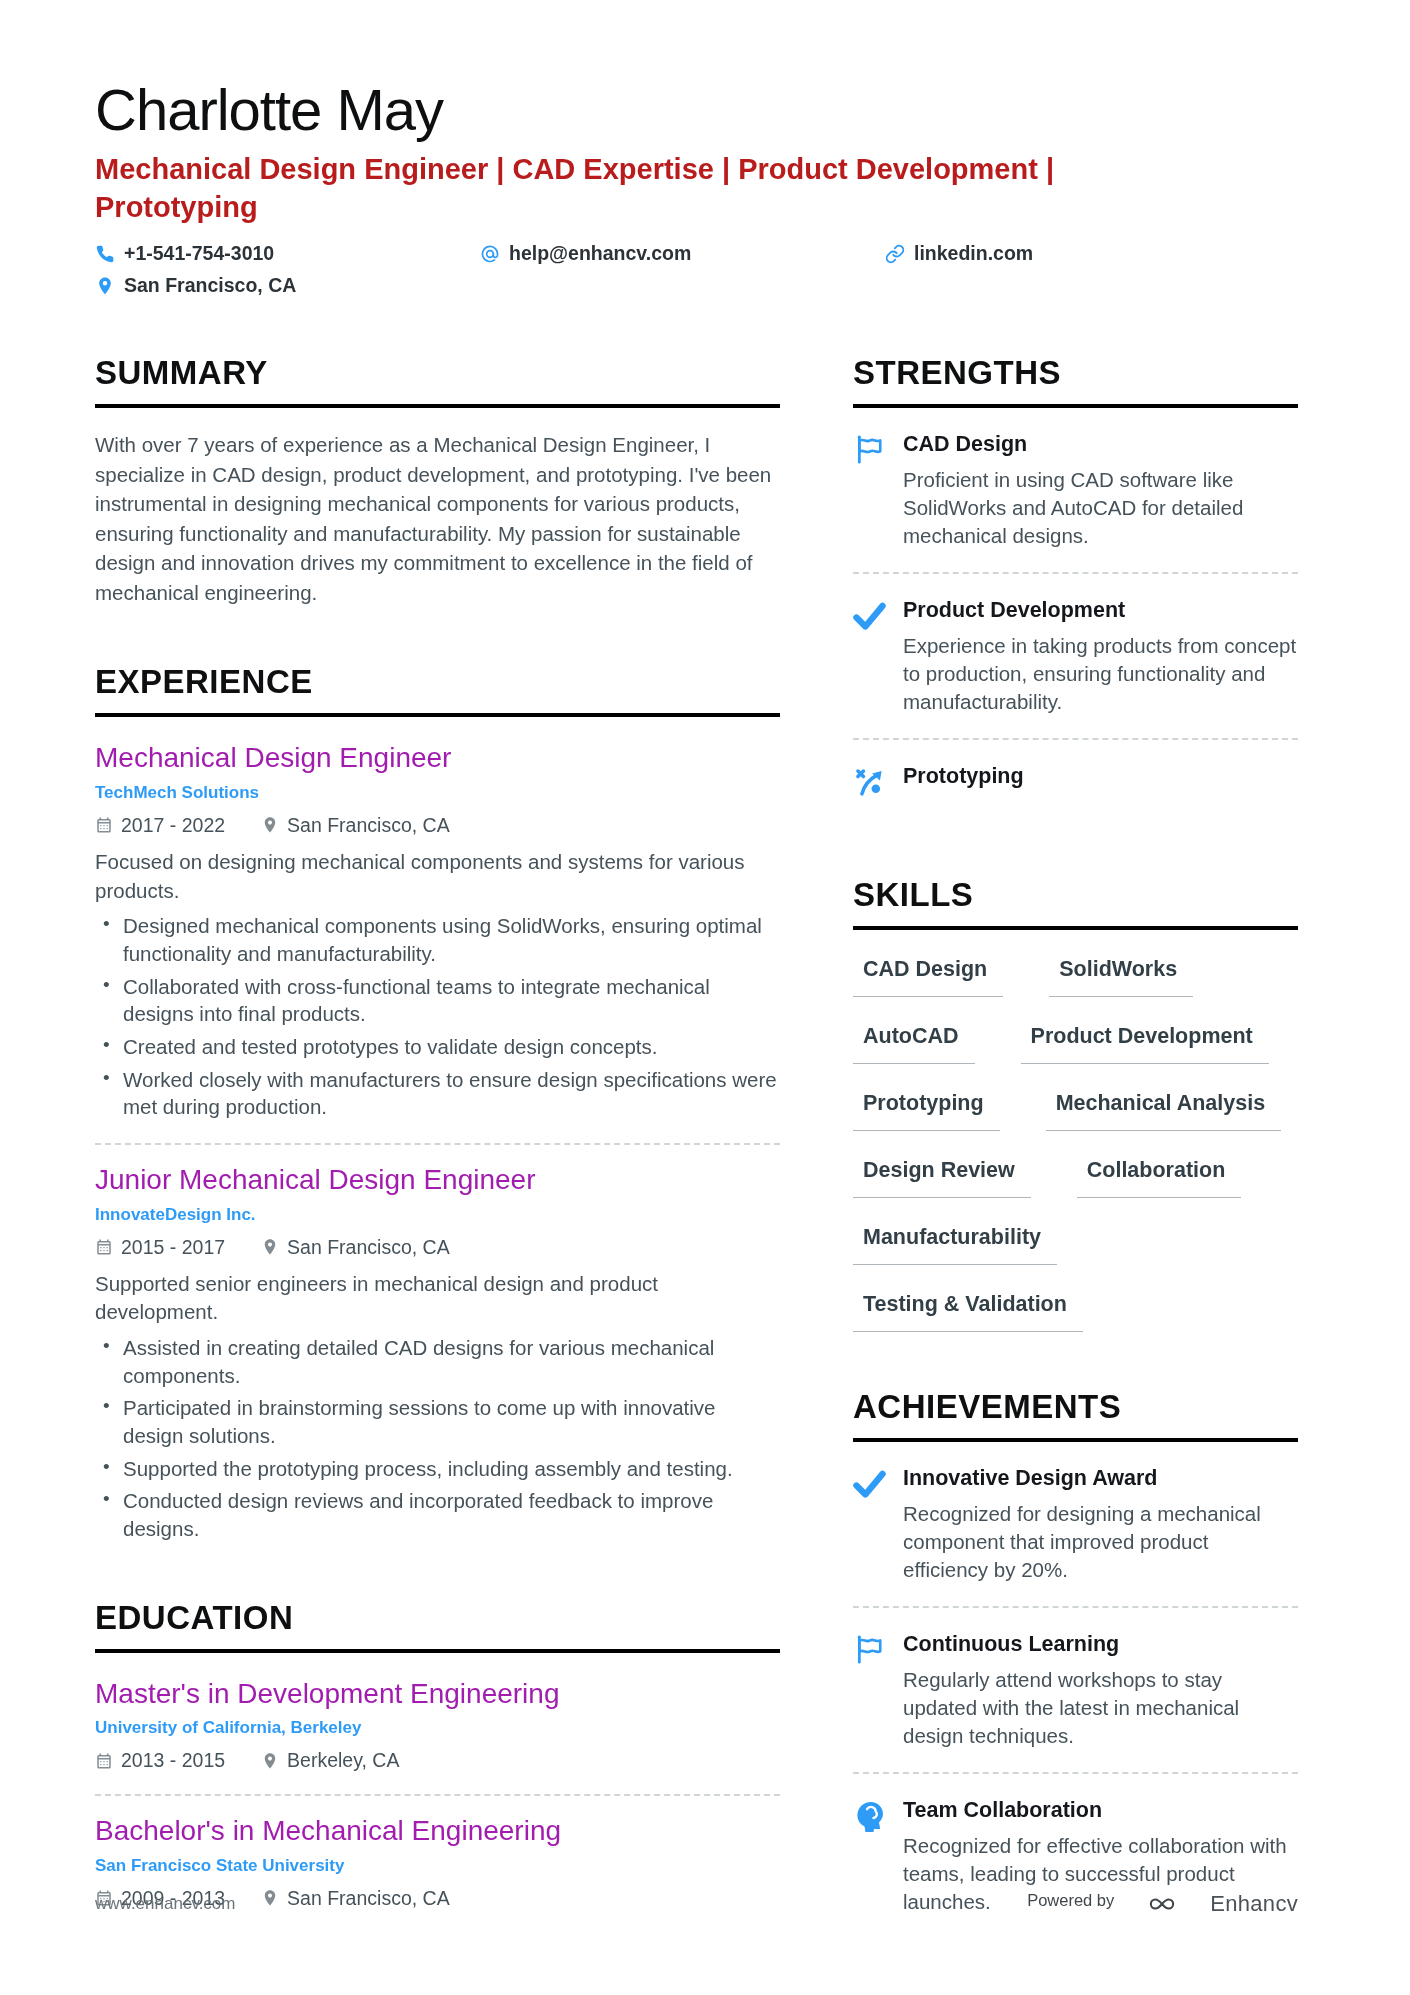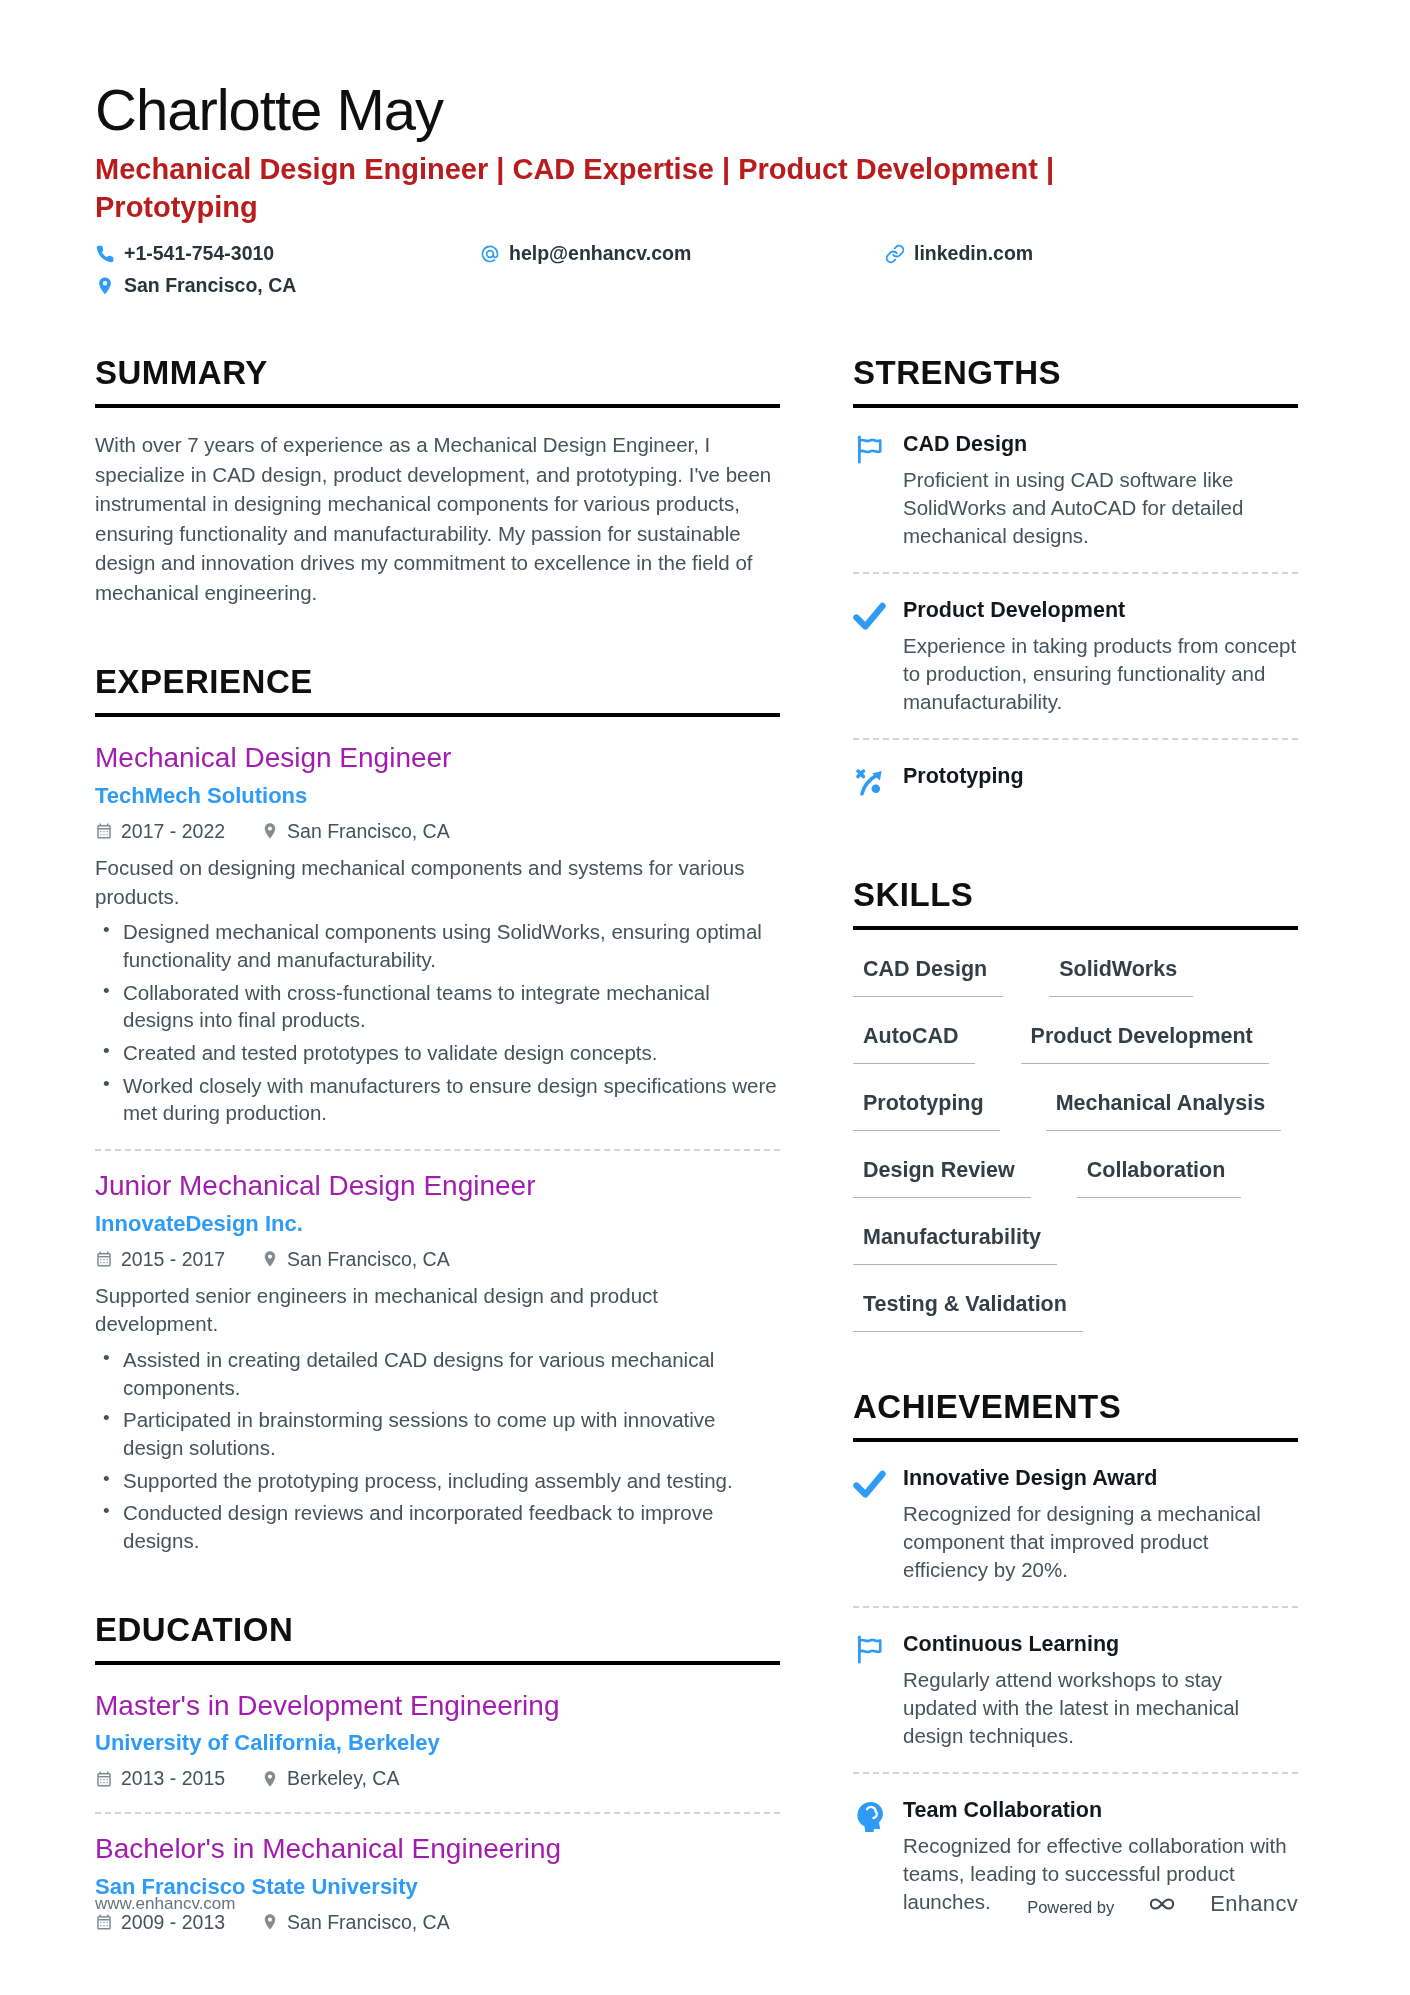--- a/index.html
+++ b/index.html
@@ -27,21 +27,21 @@
   .section.first { margin-top:0; }
   .sec-head {
     font-size:33px; font-weight:700; color:#0D0F11; letter-spacing:.5px;
     margin:0; padding-bottom:12px; border-bottom:4px solid #000000;
   }
 
   .paragraph { margin-top:22px; font-size:20.5px; line-height:1.44; color:#46525A; }
 
   
   .job-title { margin-top:24px; font-size:28px; font-weight:400; color:#a21caf; line-height:1.2; }
-  .company   { margin-top:8px; font-size:22px; font-weight:700; color:#2E9BF6; }
+  .company   { margin-top:8px; font-size:17px; font-weight:700; color:#2E9BF6; }
   .meta { display:flex; gap:36px; align-items:center; margin-top:11px; font-size:19.5px; color:#46525A; }
   .meta-item { display:flex; align-items:center; gap:8px; }
   .micon { width:18px; height:18px; color:#828C92; display:block; }
   .job-desc { margin-top:11px; font-size:20.5px; line-height:1.4; color:#46525A; }
   .bullets { margin-top:7px; }
   .bullet { position:relative; padding-left:28px; margin-top:5px; font-size:20.5px; line-height:1.35; color:#46525A; }
   .bullet::before { content:"•"; position:absolute; left:8px; top:-1px; font-size:19px; color:#46525A; }
   .dashed { border:none; border-top:2px dashed #D0D5D8; margin:22px 0 0 0; }
 
   
@@ -56,21 +56,21 @@
   .skill-row { display:flex; gap:46px; margin-top:27px; }
   .skill {
     font-size:21.5px; font-weight:700; color:#333F47;
     padding:0 16px 14px 10px; border-bottom:1px solid #AEB6BB; white-space:nowrap;
   }
 
   
   .footer { position:absolute; left:95px; right:112px; bottom:78px;
             display:flex; justify-content:space-between; align-items:center; }
   .site { font-size:17px; color:#6A7378; }
-  .powered { display:flex; align-items:flex-end; gap:25px; }
+  .powered { display:flex; align-items:flex-start; gap:25px; }
   .powered-label { font-size:16.5px; color:#3F474C; }
   .brand-icon { width:46px; height:26px; color:#3F474C; display:block; }
   .brand { font-size:22px; color:#4A5257; letter-spacing:.3px; }
 </style>
 </head>
 <body>
 
 <svg width="0" height="0" style="position:absolute" aria-hidden="true">
   <defs>
     <g id="i-phone">

